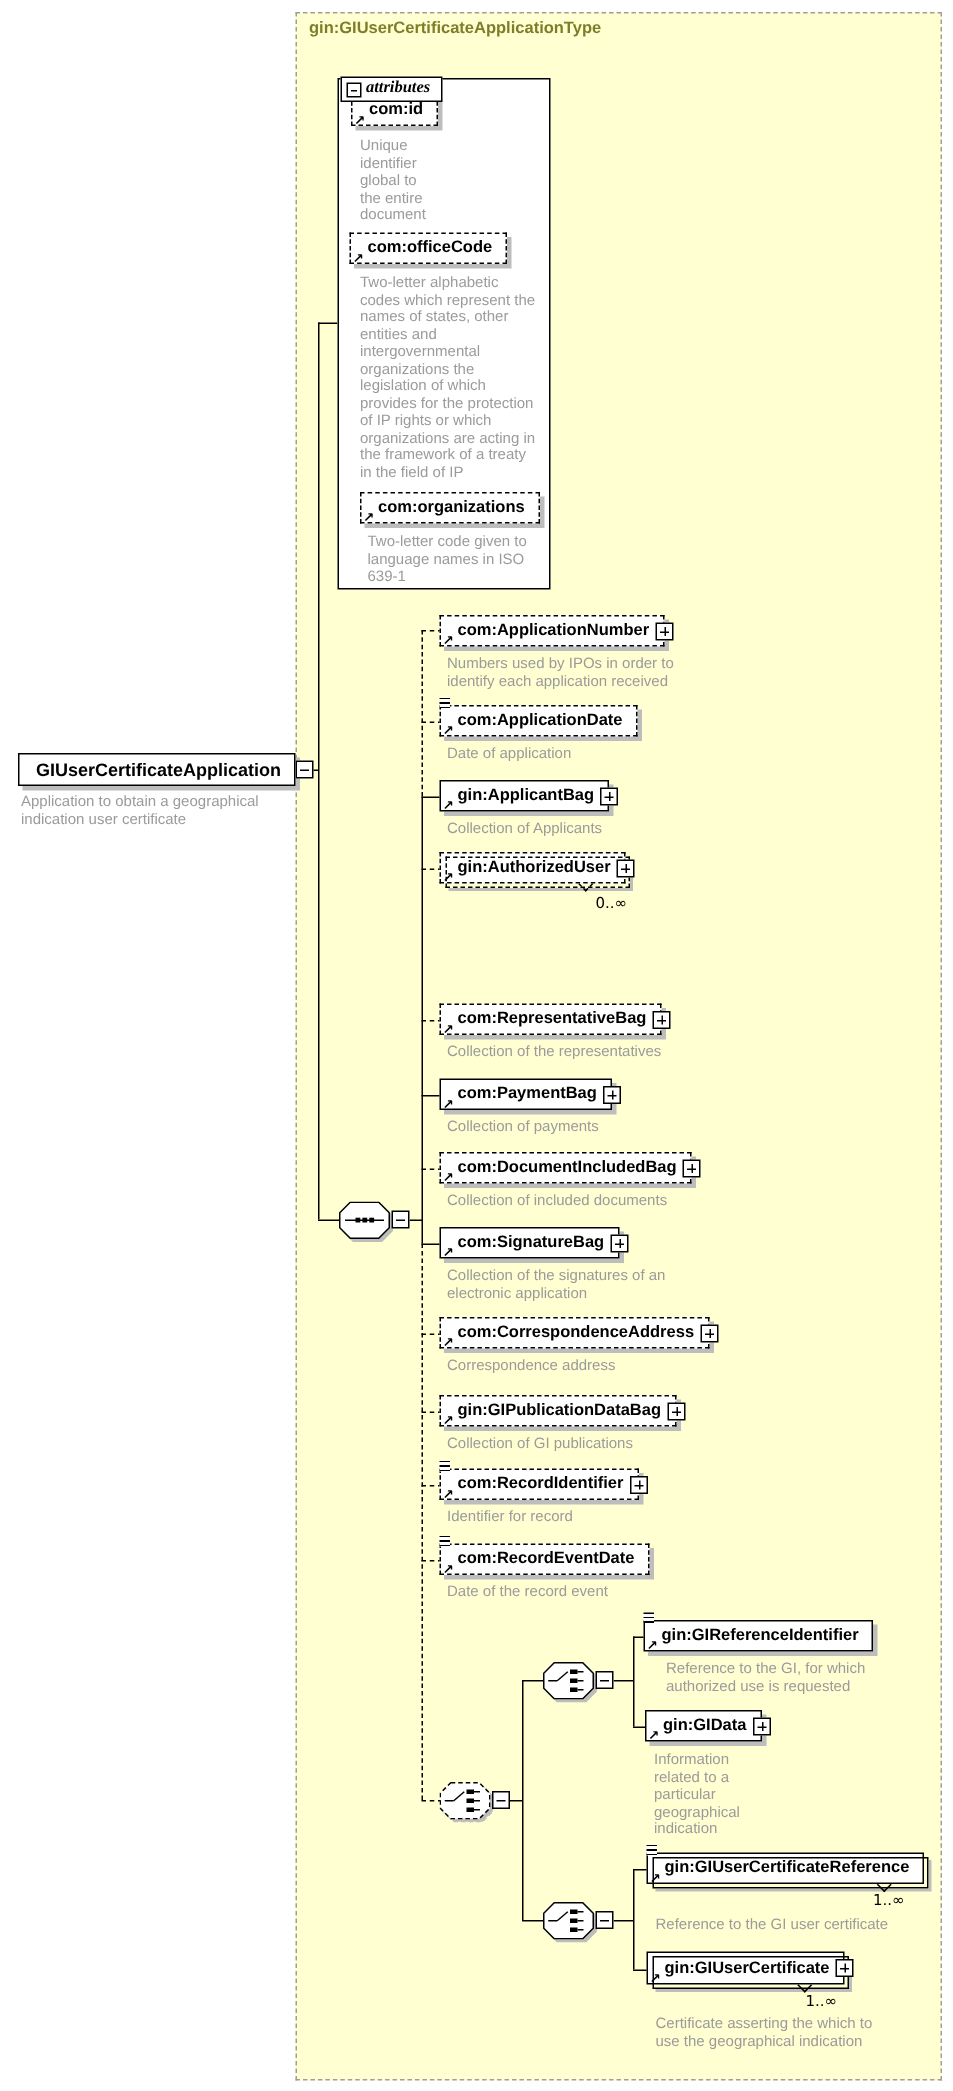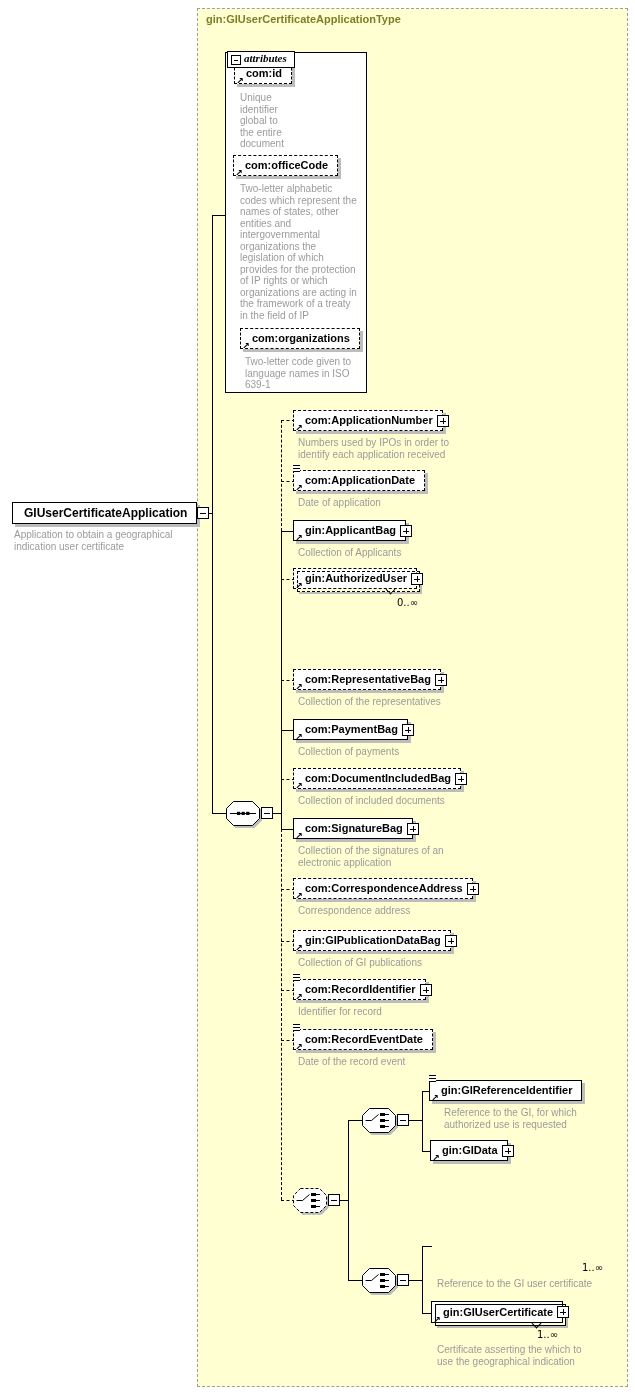--- a/index.html
+++ b/index.html
@@ -281,38 +281,45 @@
     <span class="arr"></span>
     <span class="lbl">gin:GIReferenceIdentifier</span>
   </div>
   <div class="ann" style="left:444px; top:1107px; width:162px;">Reference to the GI, for which authorized use is requested</div>
 
   <div class="ebox" style="left:430px; top:1140px;">
     <span class="arr"></span>
     <span class="lbl">gin:GIData</span>
     <span class="plusbox"></span>
   </div>
+  <div class="ann" style="left:436px; top:1168px; width:66px;">Information related to a particular geographical indication</div>
 
   <svg class="node" style="left:362px; top:1268px;" width="34" height="25" viewBox="0 0 34 25">
     <path d="M7.5 .5 H26.5 L33.5 7.5 V17.5 L26.5 24.5 H7.5 L.5 17.5 V7.5 Z" fill="#fff" stroke="#000"></path>
     <line x1="3.5" y1="12.5" x2="9.5" y2="12.5" stroke="#000"></line>
     <line x1="9.5" y1="12.5" x2="16.5" y2="6.5" stroke="#000"></line>
     <rect x="18" y="5" width="5" height="3" fill="#000"></rect>
     <rect x="18" y="11" width="5" height="3" fill="#000"></rect>
     <rect x="18" y="17" width="5" height="3" fill="#000"></rect>
     <line x1="23" y1="6.5" x2="27" y2="6.5" stroke="#000"></line>
     <line x1="23" y1="12.5" x2="27" y2="12.5" stroke="#000"></line>
     <line x1="23" y1="18.5" x2="27" y2="18.5" stroke="#000"></line>
   </svg>
   <div class="mbox" style="left:397px; top:1274px;"></div>
   <div class="hline" style="left:409px; top:1280px; width:13px;"></div>
   <div class="vline" style="left:422px; top:1246px; height:67px;"></div>
   <div class="hline" style="left:422px; top:1246px; width:10px;"></div>
   <div class="hline" style="left:422px; top:1313px; width:10px;"></div>
 
+  <div class="ebox multi" style="left:431px; top:1235px;">
+    <span class="lns"></span>
+    <span class="arr"></span>
+    <span class="lbl">gin:GIUserCertificateReference</span>
+    <span class="chev"></span>
+  </div>
   <div class="card" style="left:563px; top:1262px;">1..∞</div>
   <div class="ann nw" style="left:437px; top:1278px;">Reference to the GI user certificate</div>
 
   <div class="ebox multi" style="left:431px; top:1301px; height:22px;">
     <span class="arr"></span>
     <span class="lbl">gin:GIUserCertificate</span>
     <span class="plusbox"></span>
     <span class="chev"></span>
   </div>
   <div class="card" style="left:518px; top:1329px;">1..∞</div>

